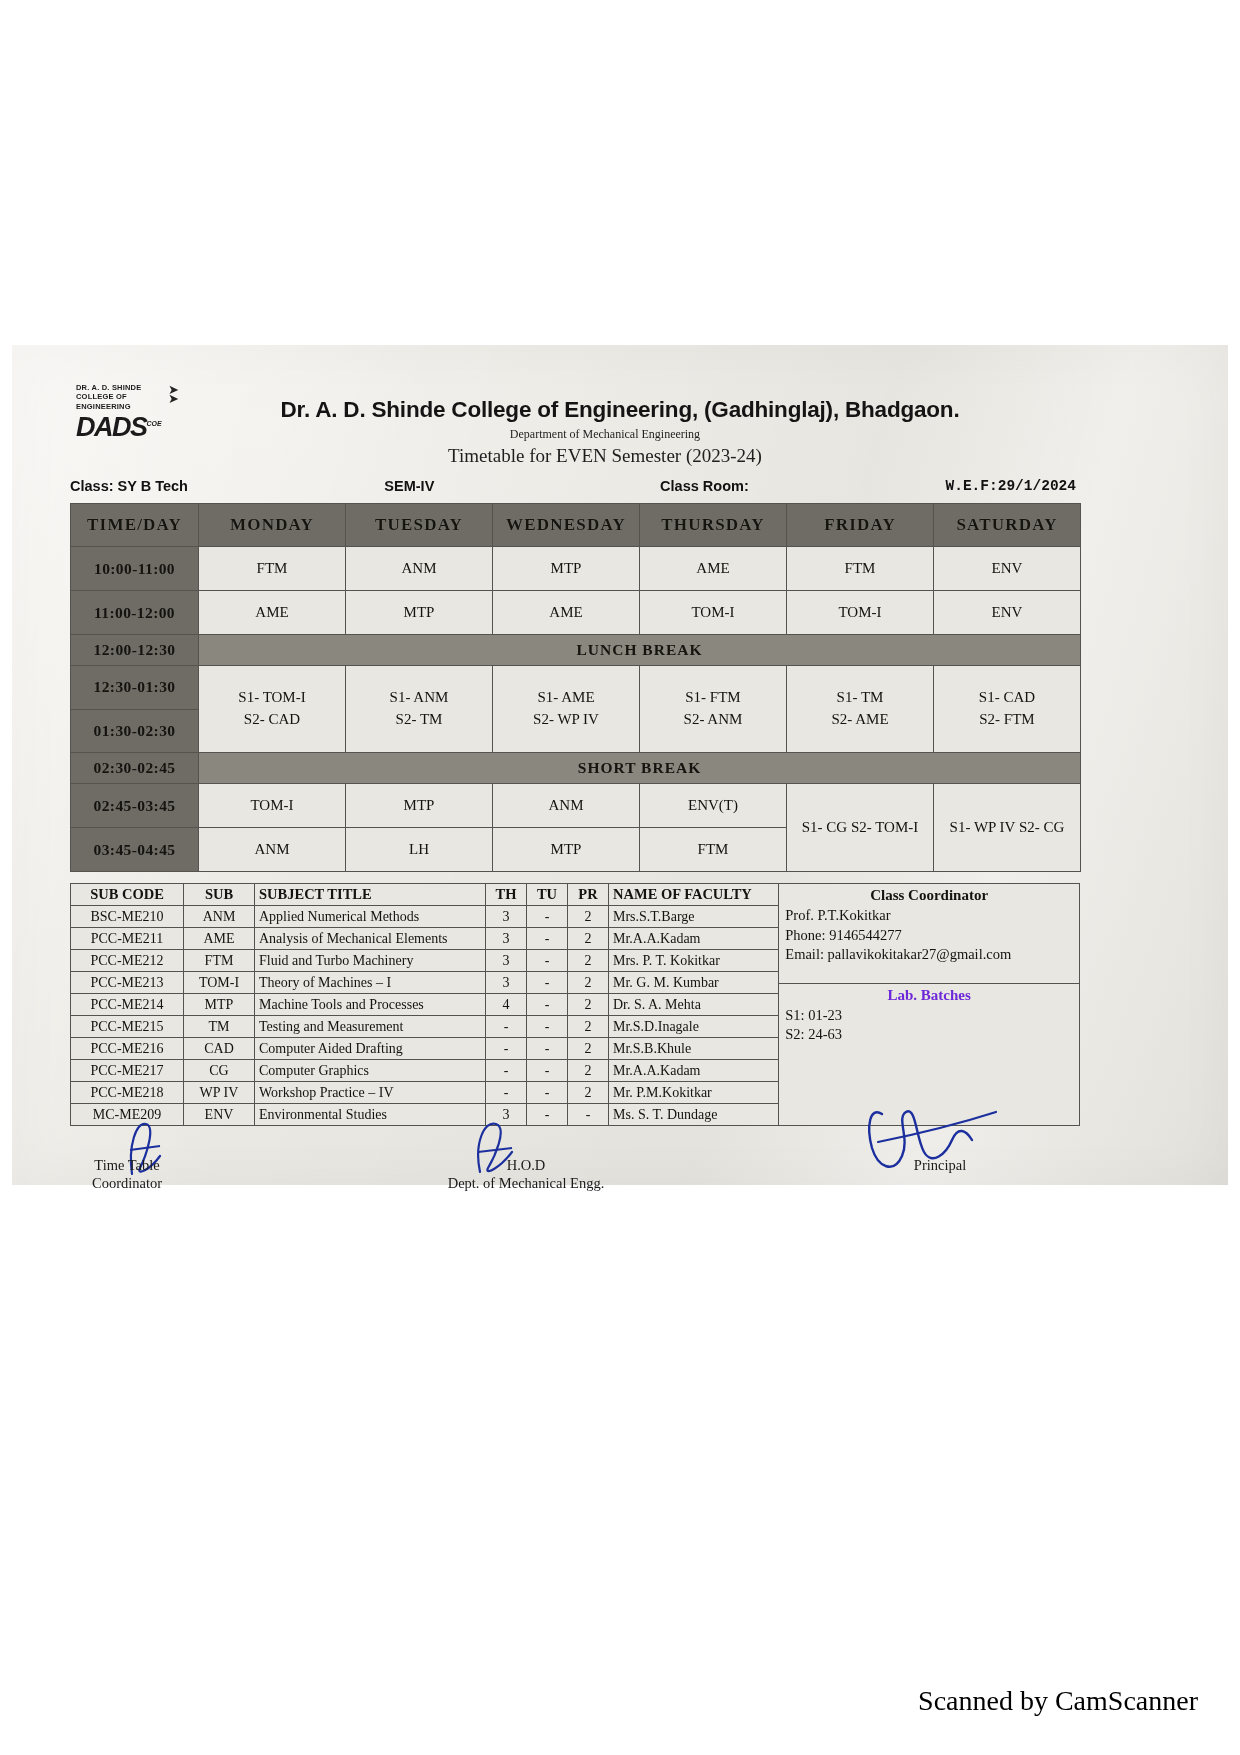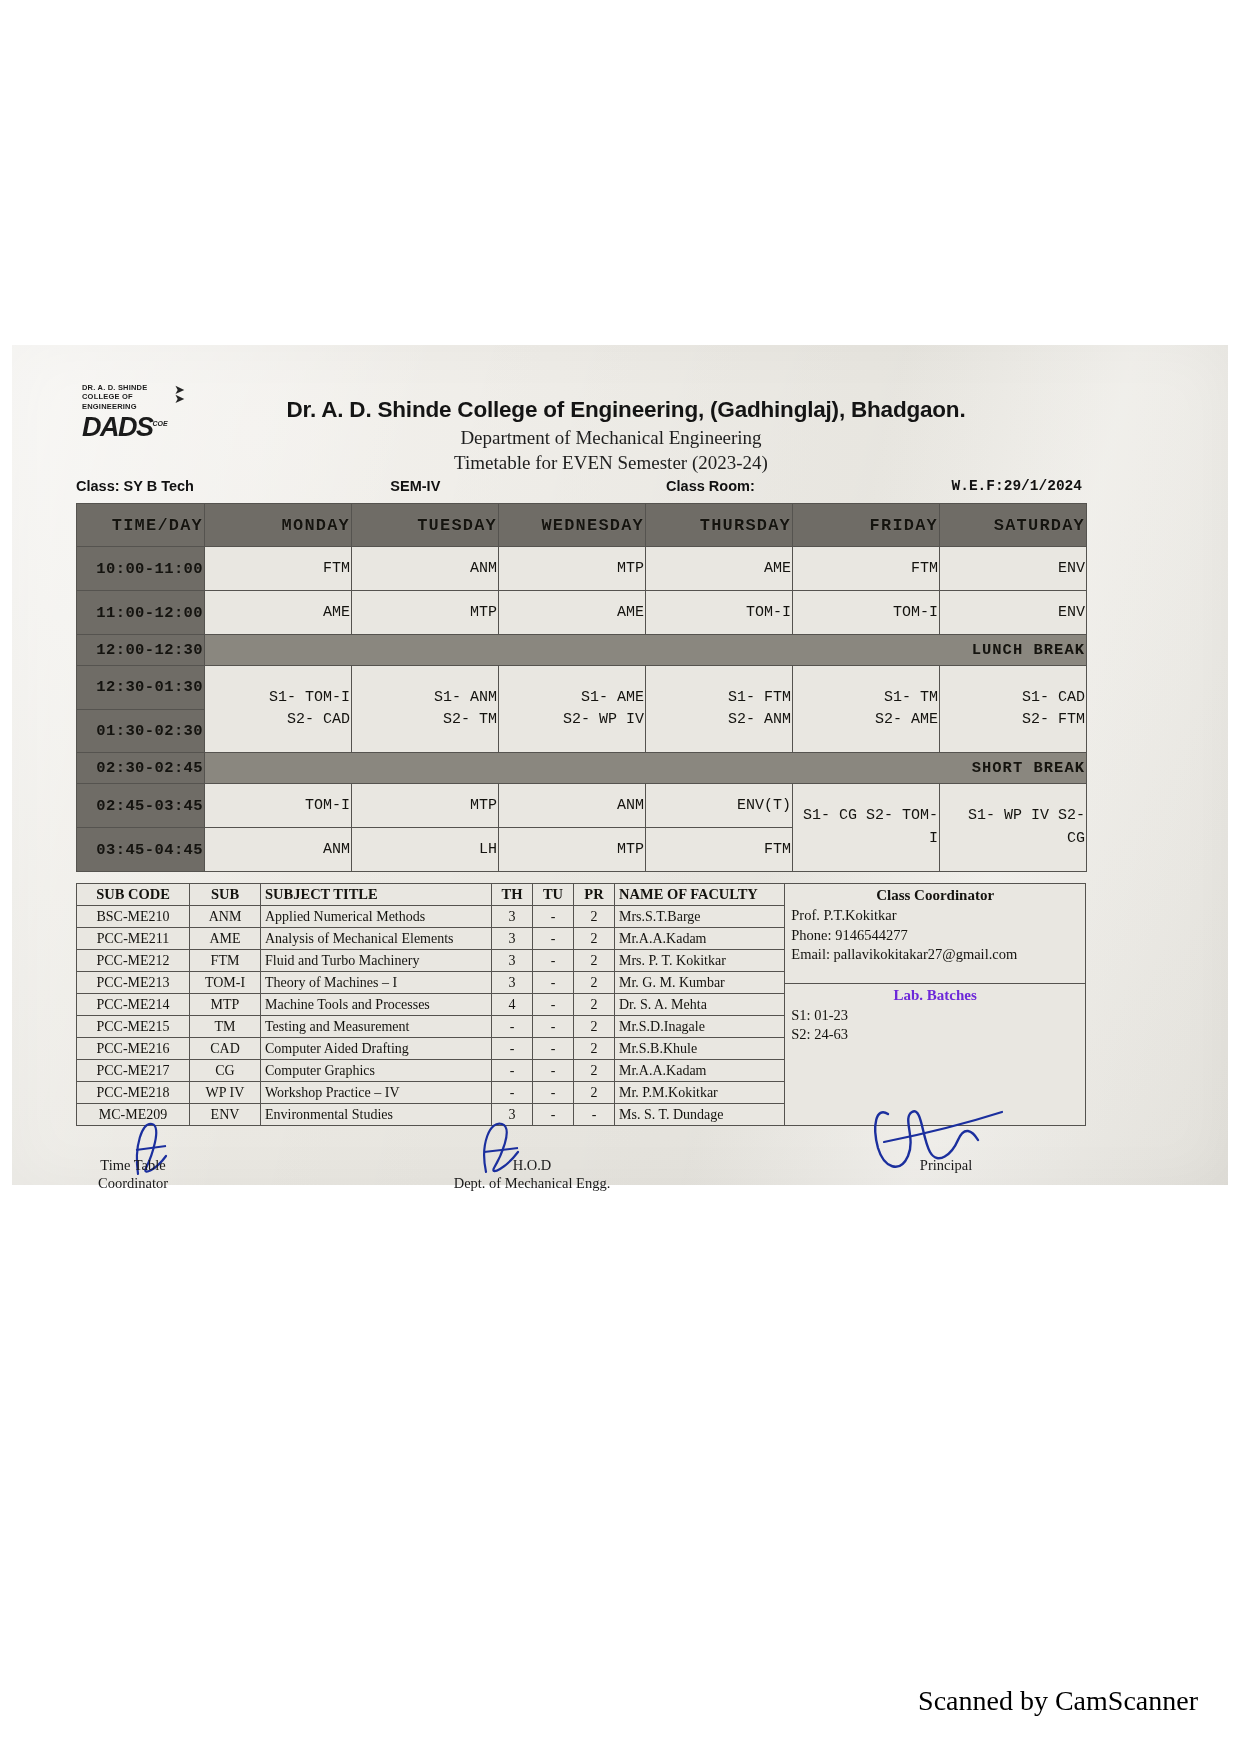--- a/index.html
+++ b/index.html
@@ -19,21 +19,21 @@
       radial-gradient(ellipse at 20% 10%, #f2f0ec 0%, #eceae4 45%, #e6e4de 100%);
     box-shadow:inset 0 0 60px rgba(0,0,0,0.04);
   }
   .scan-sheet:before{
     content:"";position:absolute;inset:0;
     background:linear-gradient(105deg, rgba(255,255,255,0.55) 0%, rgba(255,255,255,0) 30%, rgba(0,0,0,0.02) 62%, rgba(255,255,255,0.30) 78%, rgba(0,0,0,0.015) 100%);
     pointer-events:none;
   }
   .paper{
     position:absolute;
-    left:64px; top:30px;
+    left:58px; top:30px;
     width:1010px;
   }
   
   .hdr{position:relative;height:96px;}
   .logo{
     position:absolute;left:6px;top:8px;width:120px;height:64px;
     color:#1b1b1b;
   }
   .logo .lg-txt{
     font-family:"Liberation Sans",sans-serif;
@@ -47,40 +47,40 @@
   }
   .logo .lg-sup{font-size:7px;vertical-align:super;letter-spacing:0;}
   .birds{position:absolute;left:92px;top:2px;font-size:13px;line-height:9px;color:#242424;}
   .college{
     text-align:center;padding-left:90px;
     font-family:"Liberation Sans",sans-serif;
     font-weight:bold;font-size:22.5px;color:#141414;
     padding-top:22px;letter-spacing:-.2px;
   }
   .dept{
-    text-align:center;padding-left:60px;font-size:19px;color:#1e1e1e;margin-top:4px;
+    text-align:center;padding-left:60px;font-size:12px;color:#1e1e1e;margin-top:4px;
   }
   .tt-for{
     text-align:center;padding-left:60px;font-size:19px;color:#1e1e1e;margin-top:3px;
   }
   .meta-row{
     display:flex;align-items:flex-end;margin-top:7px;
     font-family:"Liberation Sans",sans-serif;font-weight:bold;font-size:14.5px;color:#111;gap:44px;
   }
   .meta-row .m1{width:280px;}
   .meta-row .m2{width:240px;}
   .meta-row .m3{width:250px;}
   .meta-row .m4{flex:1;text-align:right;padding-right:4px;font-family:Liberation Mono, monospace;}
 
   
   table{border-collapse:collapse;width:1010px;table-layout:fixed;}
   .tt td,.tt th{
     border:1px solid #55534f;
-    text-align:right;vertical-align:middle;
-    font-size:15px;color:#14130f;font-family:Liberation Mono, monospace;
+    text-align:center;vertical-align:middle;
+    font-size:15px;color:#14130f;
   }
   .tt .dayhead{
     background:#6f6c66;color:#15140f;
     font-weight:bold;font-size:17px;letter-spacing:1.2px;
     height:40px;
     text-shadow:0 0 1px rgba(255,255,255,.25);
   }
   .tt .timecell{
     background:#6f6c66;color:#14130f;font-weight:bold;font-size:15.5px;
     letter-spacing:.4px;width:128px;

